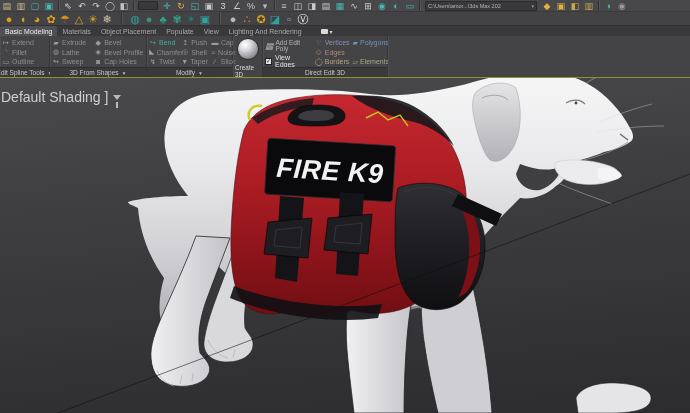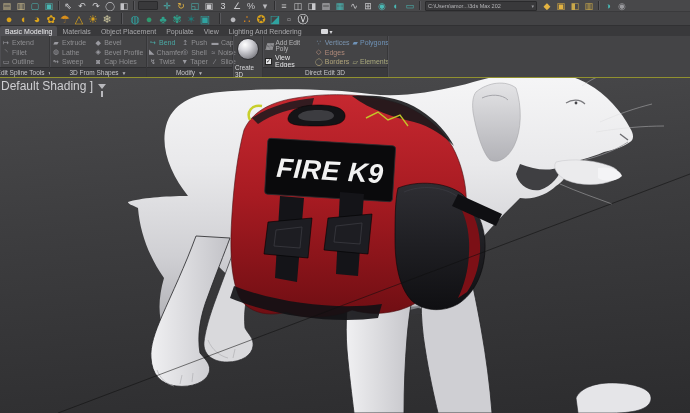--- a/index.html
+++ b/index.html
@@ -61,21 +61,21 @@
   .aep .pico{font-size:9px;color:#a9a9ad;}
   .viewedges{display:flex;align-items:center;gap:3px;height:10px;margin-top:2px;}
   .checkbox{width:7px;height:7px;background:#e2e2e4;border:1px solid #222;display:inline-flex;
     align-items:center;justify-content:center;font-size:6px;color:#1a1a1c;line-height:7px;}
   .viewedges .lbl{font-size:7px;color:#e2e2e4;}
 
   
   .vp-border{position:absolute;left:0;top:77px;width:690px;height:1px;background:#91912f;}
   .viewport{position:absolute;left:0;top:78px;width:690px;height:335px;
     background:linear-gradient(175deg,#4a4a4c 0%,#3d3d3f 40%,#2c2c2e 100%);}
-  .vp-label{position:absolute;left:1px;top:1px;font-size:12px;color:#cfcfd2;display:flex;
+  .vp-label{position:absolute;left:1px;top:11px;font-size:14px;color:#cfcfd2;display:flex;
     align-items:center;gap:5px;z-index:3;}
   .funnel{display:inline-block;width:0;height:0;border-left:4px solid transparent;
     border-right:4px solid transparent;border-top:5px solid #b9b9bd;position:relative;}
   .funnel::after{content:"";position:absolute;left:-1px;top:-2px;width:2px;height:6px;background:#b9b9bd;top:2px;}
   .scene{position:absolute;inset:0;}
 </style>
 </head>
 <body>
 
 <div class="screen">

